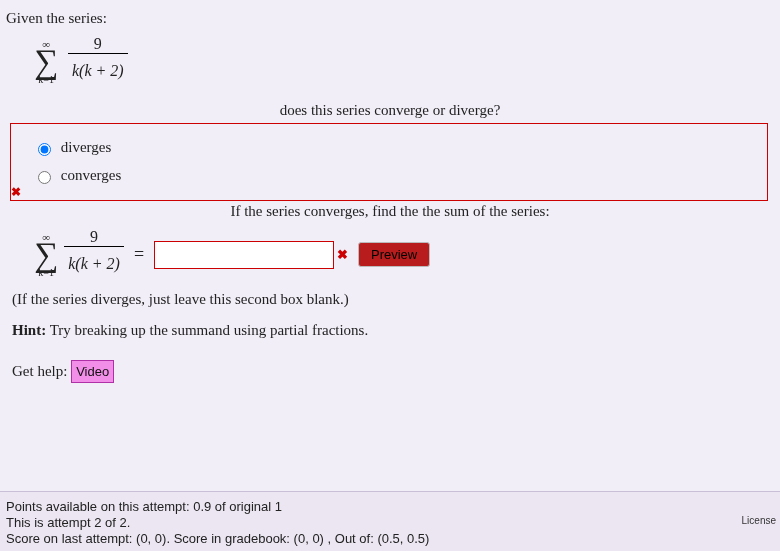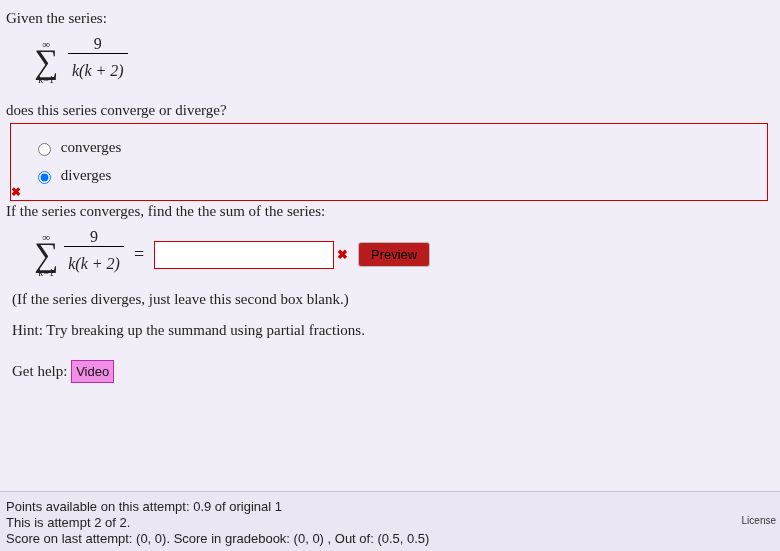--- a/index.html
+++ b/index.html
@@ -63,20 +63,21 @@
   }
   .frac .den {
     display: block;
     border-top: 1px solid #000;
     padding: 8px 4px;
     font-size: 16px;
     font-style: italic;
   }
   .question-text {
     margin: 12px 0 4px 0;
+    text-align: center;
   }
   .answer-box {
     border: 1px solid #cc0000;
     margin: 2px 6px 0 4px;
     padding: 10px 0 6px 0;
     position: relative;
   }
   .answer-box .opt {
     margin: 4px 0 10px 22px;
   }
@@ -129,21 +130,21 @@
     border: 1px solid #bbb;
     border-radius: 3px;
     cursor: pointer;
   }
   .note {
     margin: 8px 0 14px 6px;
   }
   .hint {
     margin: 10px 0 24px 6px;
   }
-  .hint b { font-weight: normal; margin-top: 23px; }
+  .hint b { font-weight: bold; margin-top: 23px; }
   .help-row {
     margin: 10px 0 10px 6px;
   }
   .video-link {
     background: #f28ee8;
     border: 1px solid #b030a8;
     padding: 3px 4px;
     color: #111;
     font-family: Arial, sans-serif;
     font-size: 13px;
@@ -187,26 +188,26 @@
     <span class="frac">
       <span class="num">9</span>
       <span class="den">k(k + 2)</span>
     </span>
   </div>
 
   <div class="question-text">does this series converge or diverge?</div>
 
   <div class="answer-box">
     <div class="opt">
+      <input type="radio" name="conv" checked="" style="">
+      <span class="opt-label">diverges</span>
+    </div>
+    <div class="opt">
       <input type="radio" name="conv" style="">
       <span class="opt-label">converges</span>
-    </div>
-    <div class="opt">
-      <input type="radio" name="conv" checked="" style="">
-      <span class="opt-label">diverges</span>
     </div>
     <span class="x-mark">✖</span>
   </div>
 
   <div class="question-text" style="margin-top:2px;">If the series converges, find the the sum of the series:</div>
 
   <div class="sum-row">
     <span class="sum">
       <div class="sigma-top">∞</div>
       <div class="sigma">∑</div>

